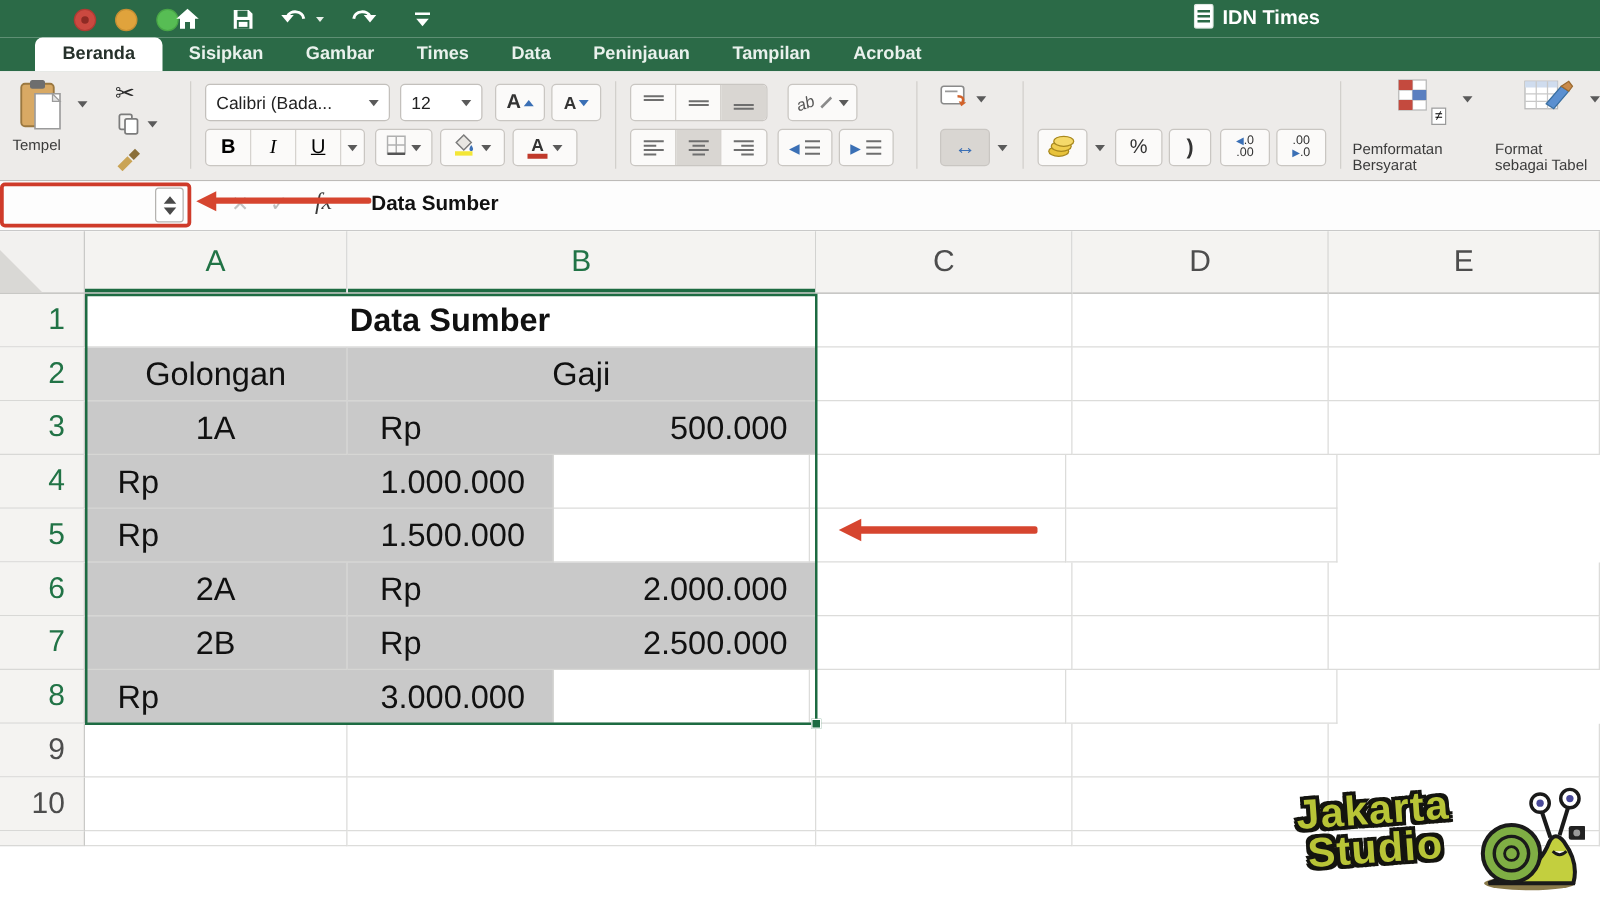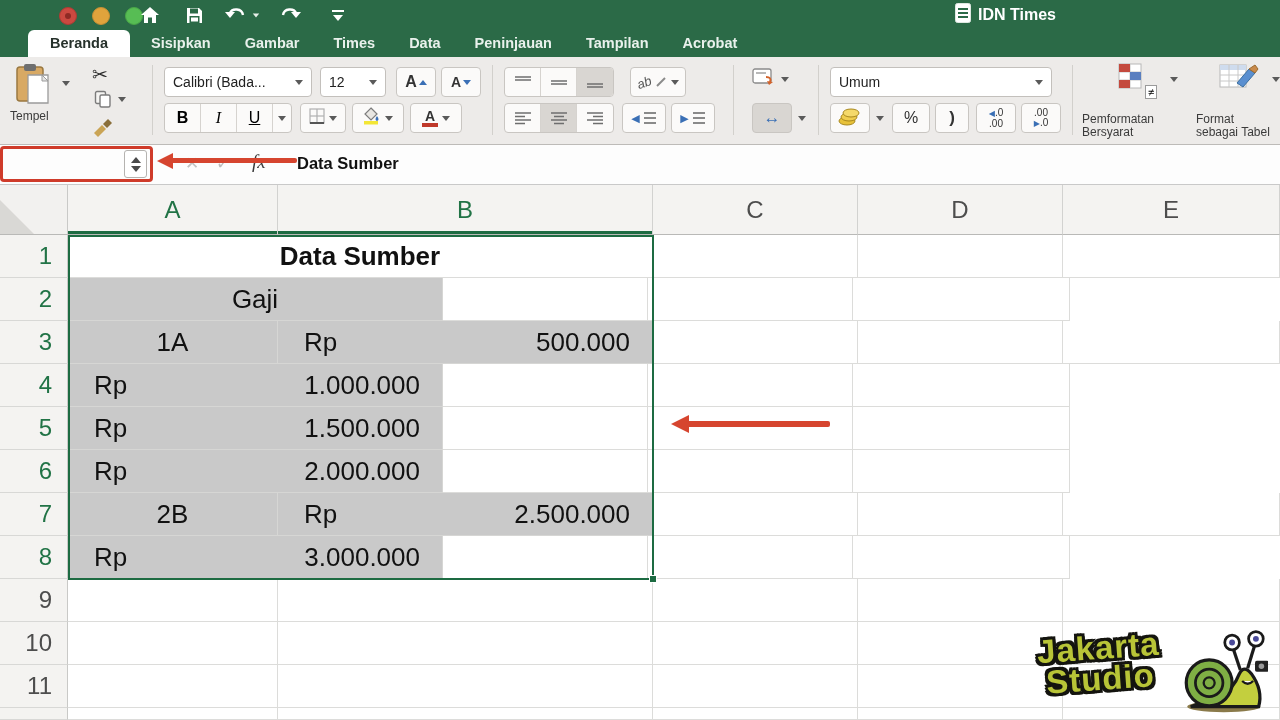--- a/index.html
+++ b/index.html
@@ -327,24 +327,20 @@
     </span>
       <span class="caret"></span>
   </div>
   <div class="rbtn sel" style="position:absolute; left:752px; top:46px; width:40px; height:30px;">
     <span class="blue" style="font-size:17px;">↔</span>
   </div>
   <span class="caret" style="position:absolute; left:798px; top:59px;"></span>
 
   <div class="rdiv" style="left:818px;"></div>
 
-  <div class="selectbox" style="position:absolute; left:830px; top:10px; width:222px; height:30px;">
-    <span>Umum</span>
-      <span class="caret"></span>
-  </div>
   <div class="rbtn" style="position:absolute; left:830px; top:46px; width:40px; height:30px;">
     <span>
       <svg width="24" height="20" viewBox="0 0 24 20">
           <ellipse cx="9" cy="15" rx="8" ry="4" fill="#e8c23a" stroke="#a8881e" stroke-width="1"></ellipse>
           <ellipse cx="11" cy="11" rx="8" ry="4" fill="#f0cd4e" stroke="#a8881e" stroke-width="1"></ellipse>
           <ellipse cx="13" cy="7" rx="8" ry="4" fill="#f5d96a" stroke="#a8881e" stroke-width="1"></ellipse>
         </svg>
     </span>
   </div>
   <span class="caret" style="position:absolute; left:876px; top:59px;"></span>
@@ -436,20 +432,21 @@
   <div class="row">
     <div class="rowhead selrow">1</div>
     <div class="cell merged-title">Data Sumber</div>
     <div class="cell w-c"></div>
       <div class="cell w-d"></div>
       <div class="cell w-e"></div>
   </div>
 
   <div class="row">
     <div class="rowhead selrow">2</div>
+    <div class="cell gray w-a">Golongan</div>
     <div class="cell gray w-b">Gaji</div>
     <div class="cell w-c"></div>
       <div class="cell w-d"></div>
       <div class="cell w-e"></div>
   </div>
 
   <div class="row">
     <div class="rowhead selrow">3</div>
     <div class="cell gray w-a">1A</div>
     <div class="cell gray w-b money">
@@ -475,20 +472,21 @@
     <div class="cell gray w-b money">
       <span>Rp</span>
       <span>1.500.000</span>
     </div>
     <div class="cell w-c"></div>
       <div class="cell w-d"></div>
       <div class="cell w-e"></div>
   </div>
   <div class="row">
     <div class="rowhead selrow">6</div>
+    <div class="cell gray w-a">2A</div>
     <div class="cell gray w-b money">
       <span>Rp</span>
       <span>2.000.000</span>
     </div>
     <div class="cell w-c"></div>
       <div class="cell w-d"></div>
       <div class="cell w-e"></div>
   </div>
   <div class="row">
     <div class="rowhead selrow">7</div>
@@ -515,28 +513,20 @@
   <div class="row">
     <div class="rowhead">9</div>
     <div class="cell w-a"></div>
       <div class="cell w-b"></div>
       <div class="cell w-c"></div>
       <div class="cell w-d"></div>
       <div class="cell w-e"></div>
   </div>
   <div class="row">
     <div class="rowhead">10</div>
-    <div class="cell w-a"></div>
-      <div class="cell w-b"></div>
-      <div class="cell w-c"></div>
-      <div class="cell w-d"></div>
-      <div class="cell w-e"></div>
-  </div>
-  <div class="row">
-    <div class="rowhead">11</div>
     <div class="cell w-a"></div>
       <div class="cell w-b"></div>
       <div class="cell w-c"></div>
       <div class="cell w-d"></div>
       <div class="cell w-e"></div>
   </div>
   <div class="row" style="height:12px;">
     <div class="rowhead"></div>
     <div class="cell w-a"></div>
       <div class="cell w-b"></div>

